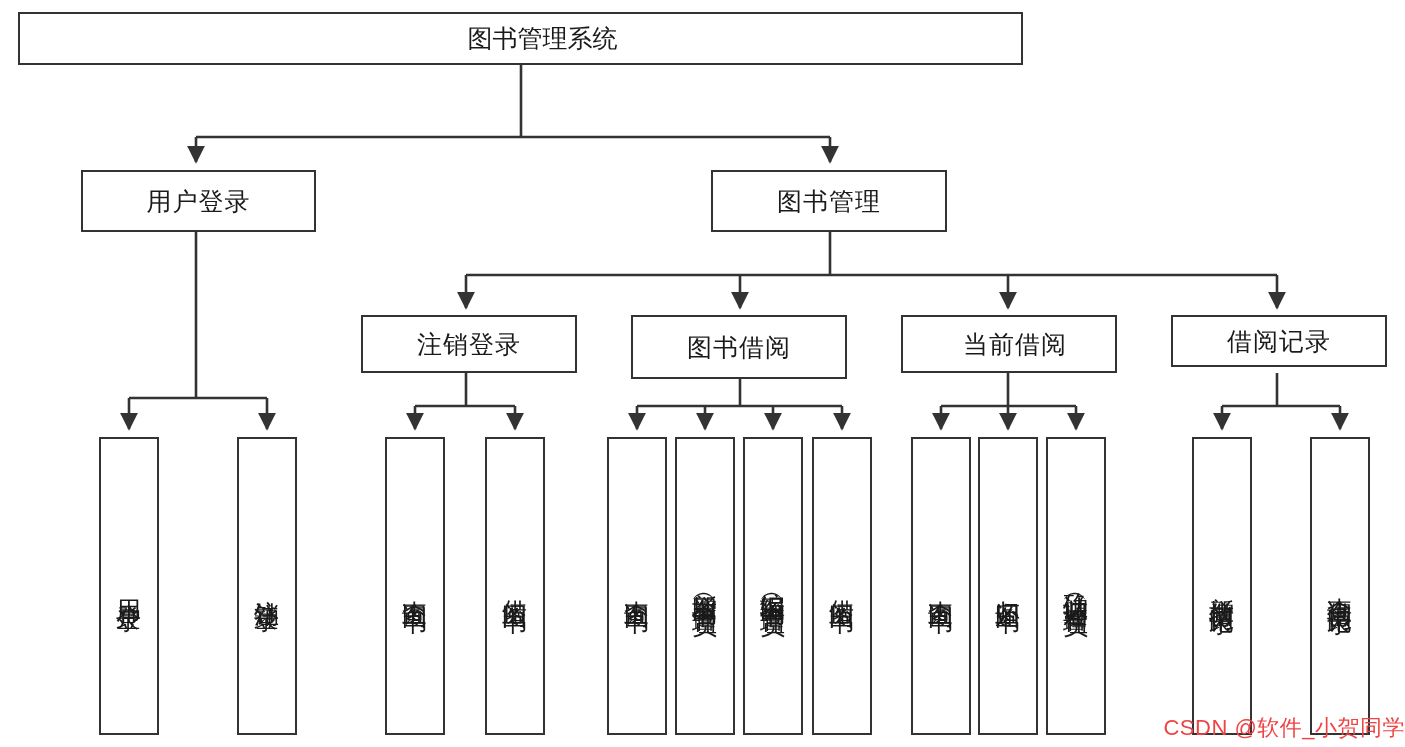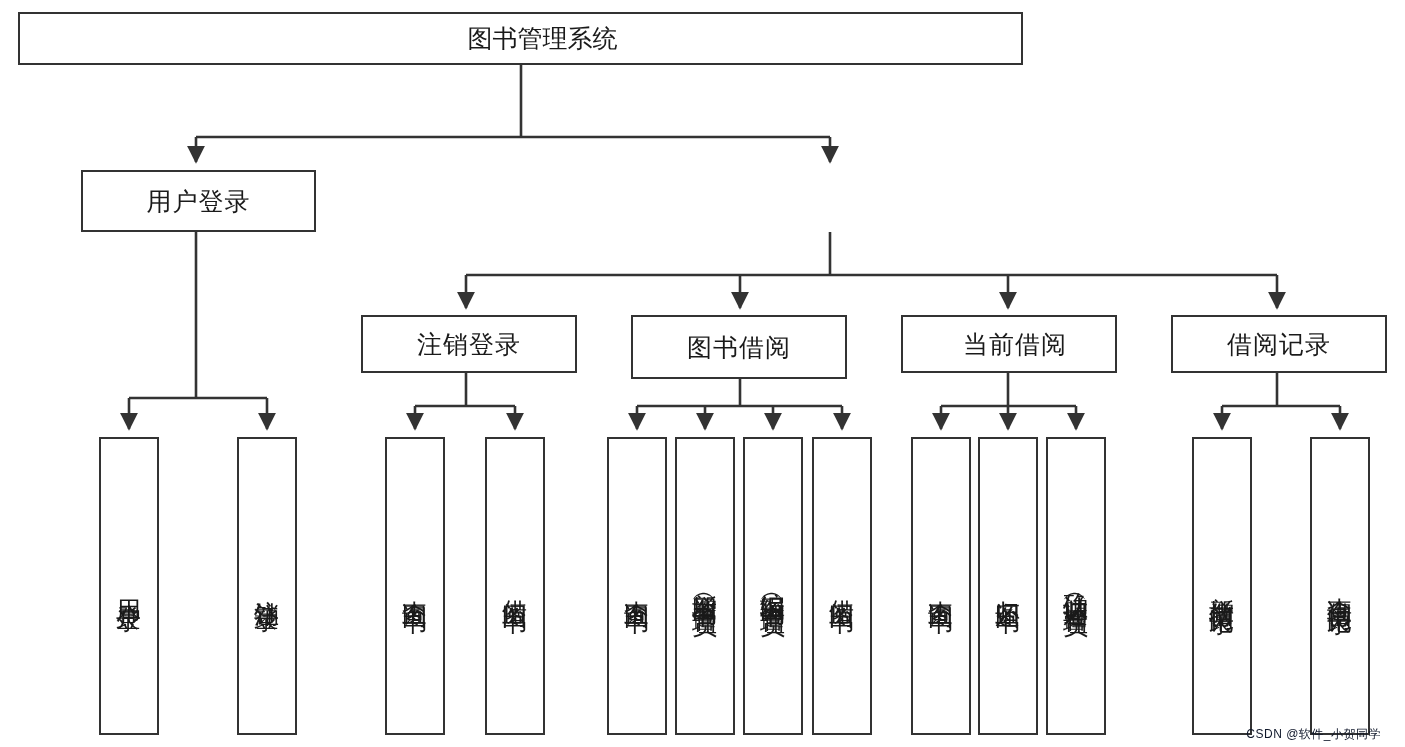--- a/index.html
+++ b/index.html
@@ -54,24 +54,24 @@
   }
   .node.vert .vlabel {
     writing-mode: vertical-rl;
     text-orientation: upright;
     display: block;
     white-space: normal;
     max-height: 100%;
   }
   .watermark {
     position: absolute;
-    right: 24px;
+    right: 0;
     bottom: 4px;
-    font-size: 12px;
-    color: #0f172a;
+    font-size: 22px;
+    color: #ef4444;
     letter-spacing: 0.5px;
     white-space: nowrap;
   }
 </style>
 </head>
 <body>
 
 <div id="canvas">
 
   <svg id="wires" viewBox="0 0 1405 747" xmlns="http://www.w3.org/2000/svg">
@@ -124,31 +124,34 @@
     </g>
   </svg>
 
   <div class="node root" style="left:18px; top:12px; width:1005px; height:53px;">
     <span>图书管理系统</span>
   </div>
 
   <div class="node horiz" style="left:81px; top:170px; width:235px; height:62px;">
     <span>用户登录</span>
   </div>
+  <div class="node horiz" style="left:711px; top:170px; width:236px; height:62px;">
+    <span>图书管理</span>
+  </div>
 
   <div class="node horiz" style="left:361px; top:315px; width:216px; height:58px;">
     <span>注销登录</span>
   </div>
   <div class="node horiz" style="left:631px; top:315px; width:216px; height:64px;">
     <span>图书借阅</span>
   </div>
   <div class="node horiz" style="left:901px; top:315px; width:216px; height:58px;padding-left:12px;">
     <span>当前借阅</span>
   </div>
-  <div class="node horiz" style="left:1171px; top:315px; width:216px; height:58px;">
+  <div class="node horiz" style="left:1171px; top:315px; width:216px; height:52px;">
     <span>借阅记录</span>
   </div>
 
   <div class="node vert" style="left:99px; top:437px; width:60px; height:298px;">
     <span class="vlabel">用户登录</span>
   </div>
   <div class="node vert" style="left:237px; top:437px; width:60px; height:298px;">
     <span class="vlabel">注销登录</span>
   </div>
 

